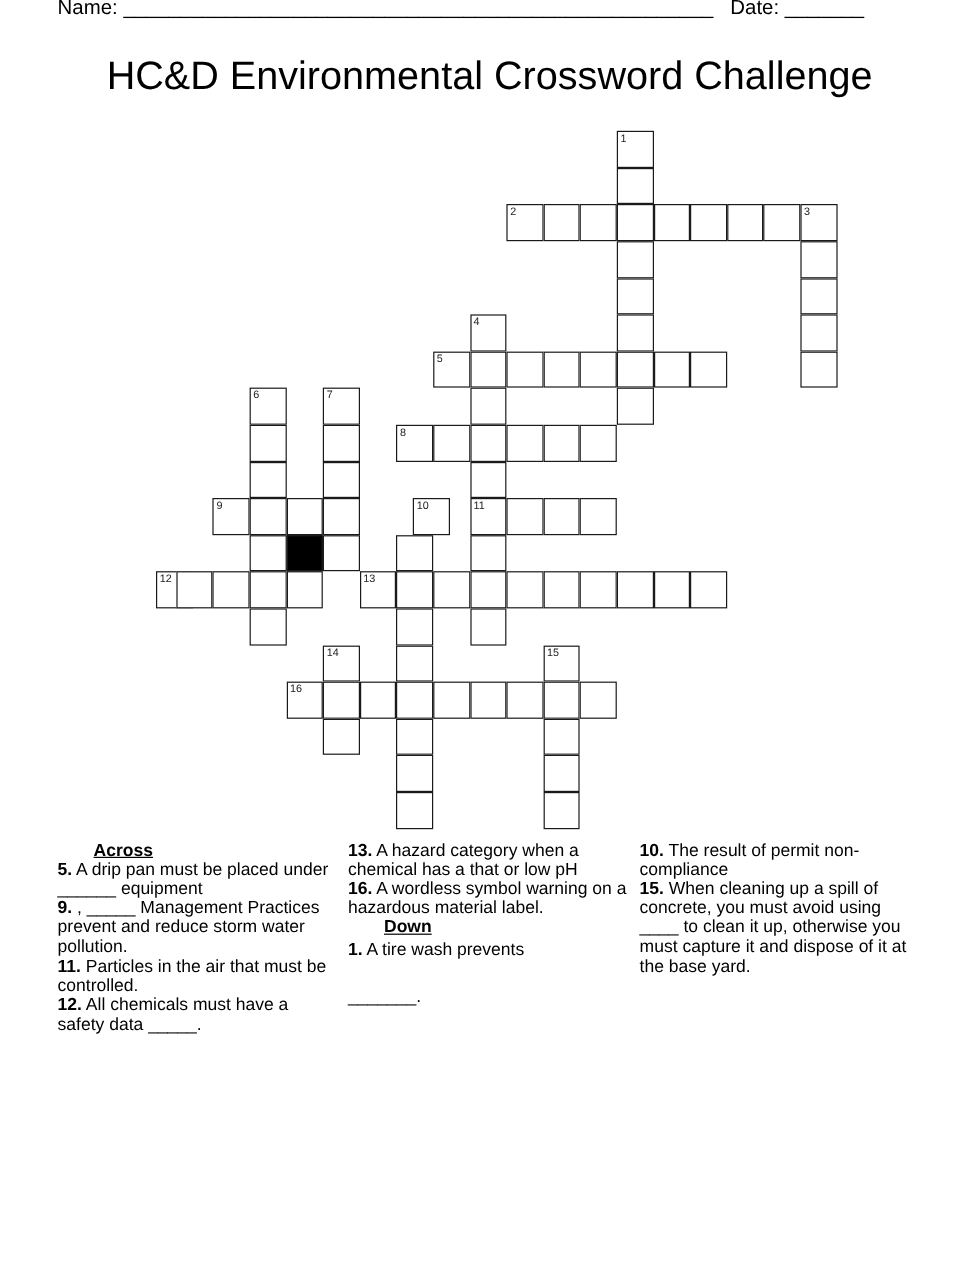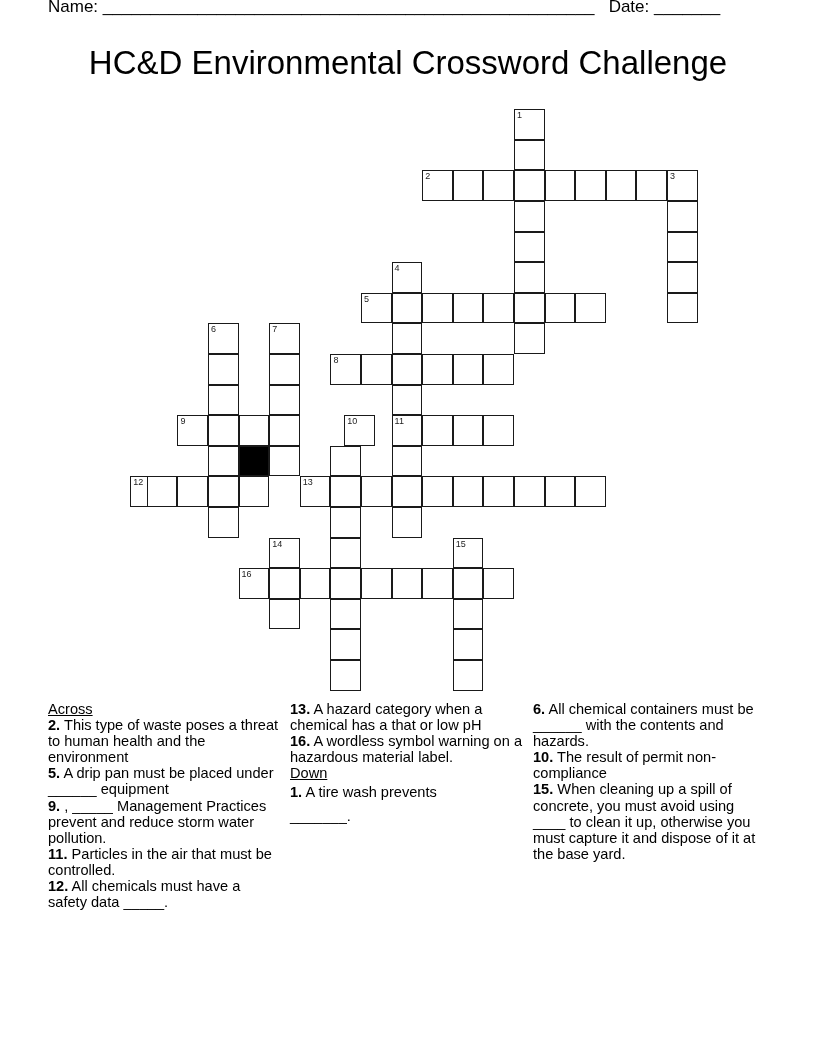--- a/index.html
+++ b/index.html
@@ -4,21 +4,21 @@
 <style>
   html, body { margin: 0; padding: 0; background: #ffffff; }
   body { width: 816px; height: 1056px; position: relative; overflow: hidden; font-family: "Liberation Sans", sans-serif; color: #000; }
   .header-line { position: absolute; top: -3px; left: 48px; width: 700px; font-size: 17px; white-space: pre; }
   .title { position: absolute; top: 44px; left: 0; width: 816px; text-align: center; font-size: 33px; }
   .grid { position: absolute; left: 117px; top: 110px; width: 0; height: 0; }
   .cell { position: absolute; width: 30.6px; height: 30.6px; box-sizing: border-box; border: 1.6px solid #1a1a1a; background: #fff; margin-left: -0.8px; margin-top: -0.8px; }
   .cell.black { background: #000; }
   .cell .num { position: absolute; left: 2px; top: 0px; font-size: 9px; line-height: 11px; color: #222; }
   .clues { position: absolute; top: 701px; font-size: 14.6px; line-height: 16.1px; }
-  .clues .heading { font-weight: normal; text-decoration: underline; }
+  .clues .heading { font-weight: bold; text-decoration: underline; margin-left: 30px; }
   .clues .clue b { font-weight: bold; }
   .col-a { left: 48px; width: 232px; }
   .col-b { left: 290px; width: 232px; }
   .col-c { left: 533px; width: 232px; }
 </style>
 </head>
 <body>
 
 <div class="header-line"><span>Name:</span> <span>____________________________________________________</span>   <span>Date:</span> <span>_______</span></div>
 
@@ -147,31 +147,29 @@
     <div class="cell" style="left: 183.6px; top: 459px;"></div>
     <div class="cell" style="left: 244.8px; top: 459px;"></div>
     <div class="cell" style="left: 275.4px; top: 459px;"></div>
     <div class="cell" style="left: 306px; top: 459px;"></div>
     <div class="cell" style="left: 367.2px; top: 459px;"></div>
     <div class="cell black" style="left: 122.4px; top: 336.6px;"></div>
   </div>
 
 <div class="clues col-a">
   <div class="heading">Across</div>
-  <div class="clue"><b>2.</b><span> This type of waste poses a threat to human health and the environment</span></div>
   <div class="clue"><b>5.</b><span> A drip pan must be placed under ______ equipment</span></div>
   <div class="clue"><b>9.</b><span> , _____ Management Practices prevent and reduce storm water pollution.</span></div>
   <div class="clue"><b>11.</b><span> Particles in the air that must be controlled.</span></div>
   <div class="clue"><b>12.</b><span> All chemicals must have a safety data _____.</span></div>
 </div>
 
 <div class="clues col-b">
   <div class="clue"><b>13.</b><span> A hazard category when a chemical has a that or low pH</span></div>
   <div class="clue"><b>16.</b><span> A wordless symbol warning on a hazardous material label.</span></div>
   <div class="heading" style="margin-bottom:3px">Down</div>
-  <div class="clue"><b>1.</b><span> A tire wash prevents</span><div style="margin-top:7px">_______.</div></div>
+  <div class="clue"><b>1.</b><span> A tire wash prevents</span><div style="margin-top:22px">_______.</div></div>
 </div>
 
 <div class="clues col-c">
-  <div class="clue"><b>6.</b><span> All chemical containers must be ______ with the contents and hazards.</span></div>
   <div class="clue"><b>10.</b><span> The result of permit non-compliance</span></div>
   <div class="clue"><b>15.</b><span> When cleaning up a spill of concrete, you must avoid using ____ to clean it up, otherwise you must capture it and dispose of it at the base yard.</span></div>
 </div>
 
 </body></html>

